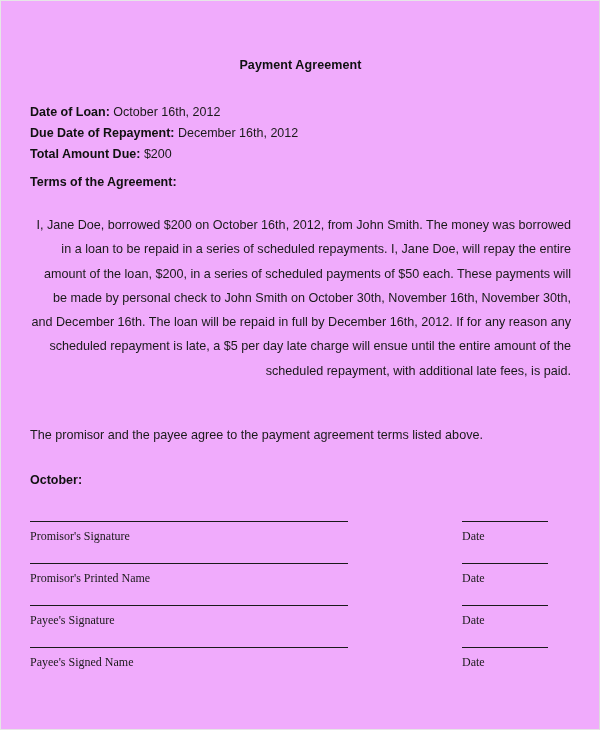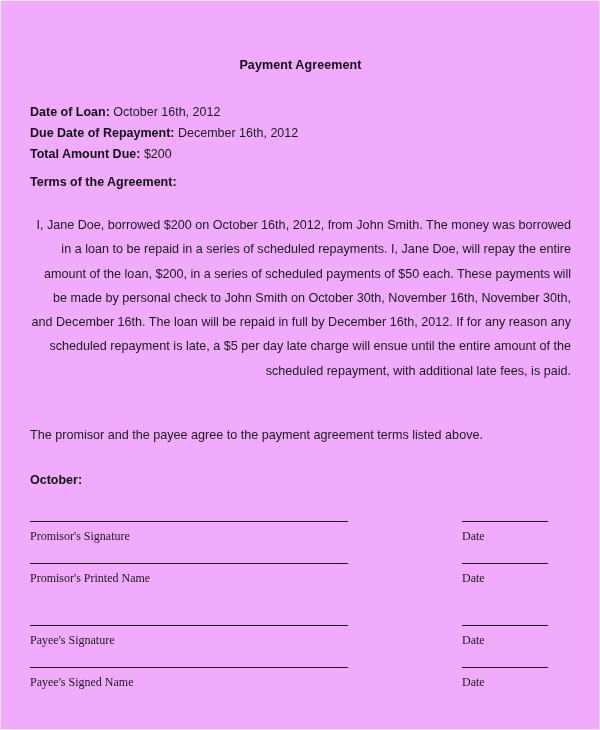--- a/index.html
+++ b/index.html
@@ -86,21 +86,20 @@
 
   .sig-block {
     margin-top: 34px;
   }
 
   .sig-row {
     position: relative;
     height: 42px;
   }
   .sig-row.gap-before {
-    margin-top: 20px;
   }
 
   .sig-field {
     position: absolute;
     top: 0;
   }
   .sig-field.name-col {
     left: 0;
     width: 318px;
   }

